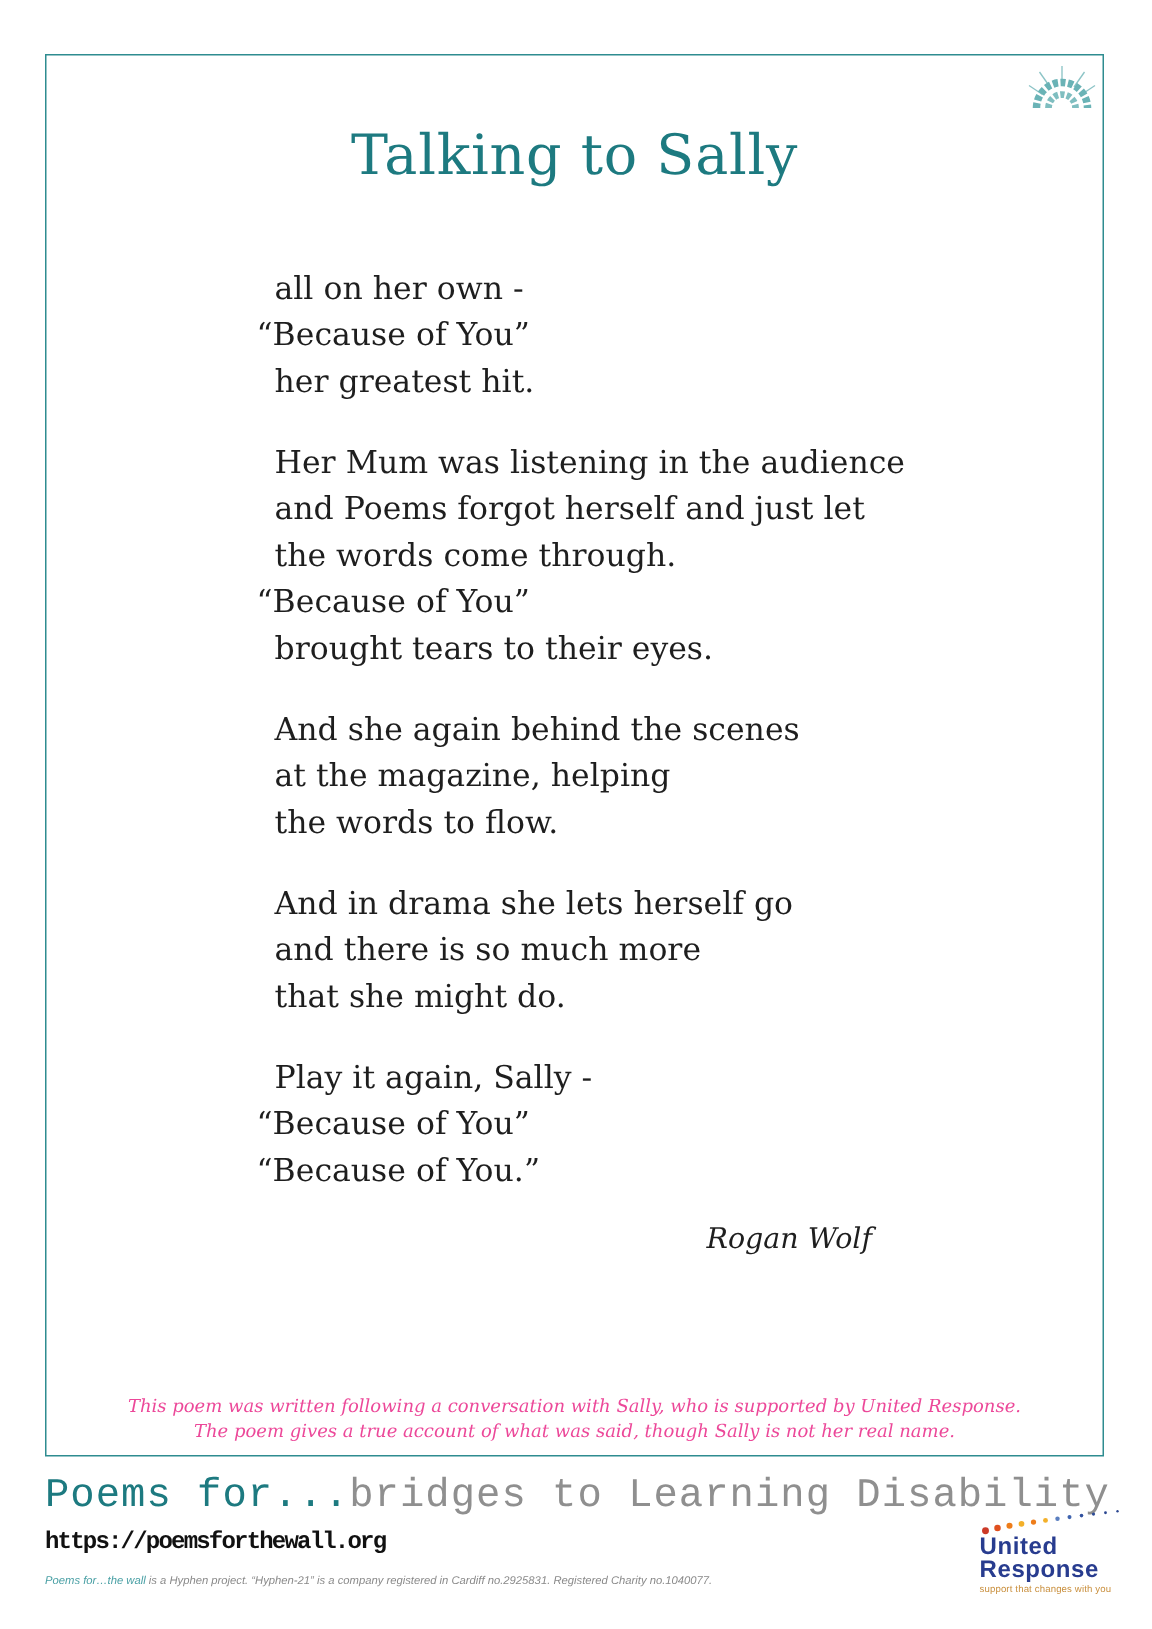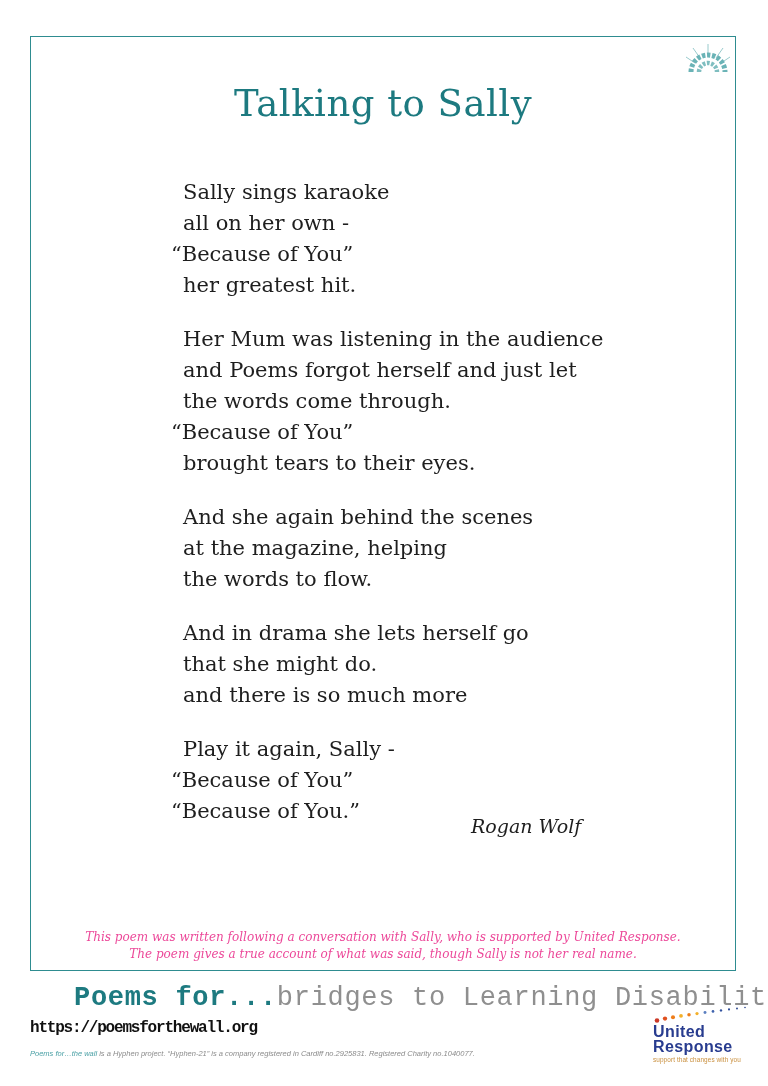--- a/index.html
+++ b/index.html
@@ -23,21 +23,21 @@
   .poem-line.hang { margin-left:-12px; }
   .author { position:absolute; left:471px; top:815px; font-size:19px; font-style:italic; }
   .footnote {
     position:absolute; left:30px; top:929px; width:706px; text-align:center;
     font-size:12px; font-style:italic; line-height:17px; color:#ec4899;
   }
   .banner {
     position:absolute; left:30px; top:983px; white-space:nowrap;
     font-family:"Liberation Mono", monospace; font-size:27px; letter-spacing:0.7px;
   }
-  .banner .brand { color:var(--teal, #1d7a80); font-weight:bold;margin-left:44px; }
+  .banner .brand { color:var(--teal, #1d7a80); font-weight:normal; }
   .banner .tagline { color:var(--gray, #8f8f8f); }
   .url {
     position:absolute; left:30px; top:1019px; display:block;
     font-family:"Liberation Mono", monospace; font-weight:bold; font-size:16px;
     letter-spacing:-1.2px; color:#111111; text-decoration:none; white-space:nowrap;
   }
   .smallprint {
     position:absolute; left:30px; top:1049px; width:560px;
     font-family:"Liberation Sans", sans-serif; font-style:italic;
     font-size:7.5px; color:#8a8a8a; white-space:nowrap;
@@ -64,41 +64,40 @@
       <line x1="37" y1="19" x2="46" y2="13"></line>
     </g>
     <path d="M 7 28 A 17 17 0 0 1 41 28" fill="none" stroke="#6ab3b6" stroke-width="5" stroke-dasharray="3.4 1.7"></path>
     <path d="M 15 28 A 9 9 0 0 1 33 28" fill="none" stroke="#7fbec0" stroke-width="4.5" stroke-dasharray="2.8 1.5"></path>
   </svg>
 
   <h1 class="title">Talking to Sally</h1>
 
   <div class="poem">
       <div class="stanza">
-        <div class="poem-line">Sally sings karaoke</div>
         <div class="poem-line">all on her own -</div>
         <div class="poem-line hang">“Because of You”</div>
         <div class="poem-line">her greatest hit.</div>
       </div>
       <div class="stanza">
         <div class="poem-line">Her Mum was listening in the audience</div>
         <div class="poem-line">and Poems forgot herself and just let</div>
         <div class="poem-line">the words come through.</div>
         <div class="poem-line hang">“Because of You”</div>
         <div class="poem-line">brought tears to their eyes.</div>
       </div>
       <div class="stanza">
         <div class="poem-line">And she again behind the scenes</div>
         <div class="poem-line">at the magazine, helping</div>
         <div class="poem-line">the words to flow.</div>
       </div>
       <div class="stanza">
         <div class="poem-line">And in drama she lets herself go</div>
+        <div class="poem-line">and there is so much more</div>
         <div class="poem-line">that she might do.</div>
-        <div class="poem-line">and there is so much more</div>
       </div>
       <div class="stanza">
         <div class="poem-line">Play it again, Sally -</div>
         <div class="poem-line hang">“Because of You”</div>
         <div class="poem-line hang">“Because of You.”</div>
       </div>
     </div>
 
   <div class="author">Rogan Wolf</div>
 

